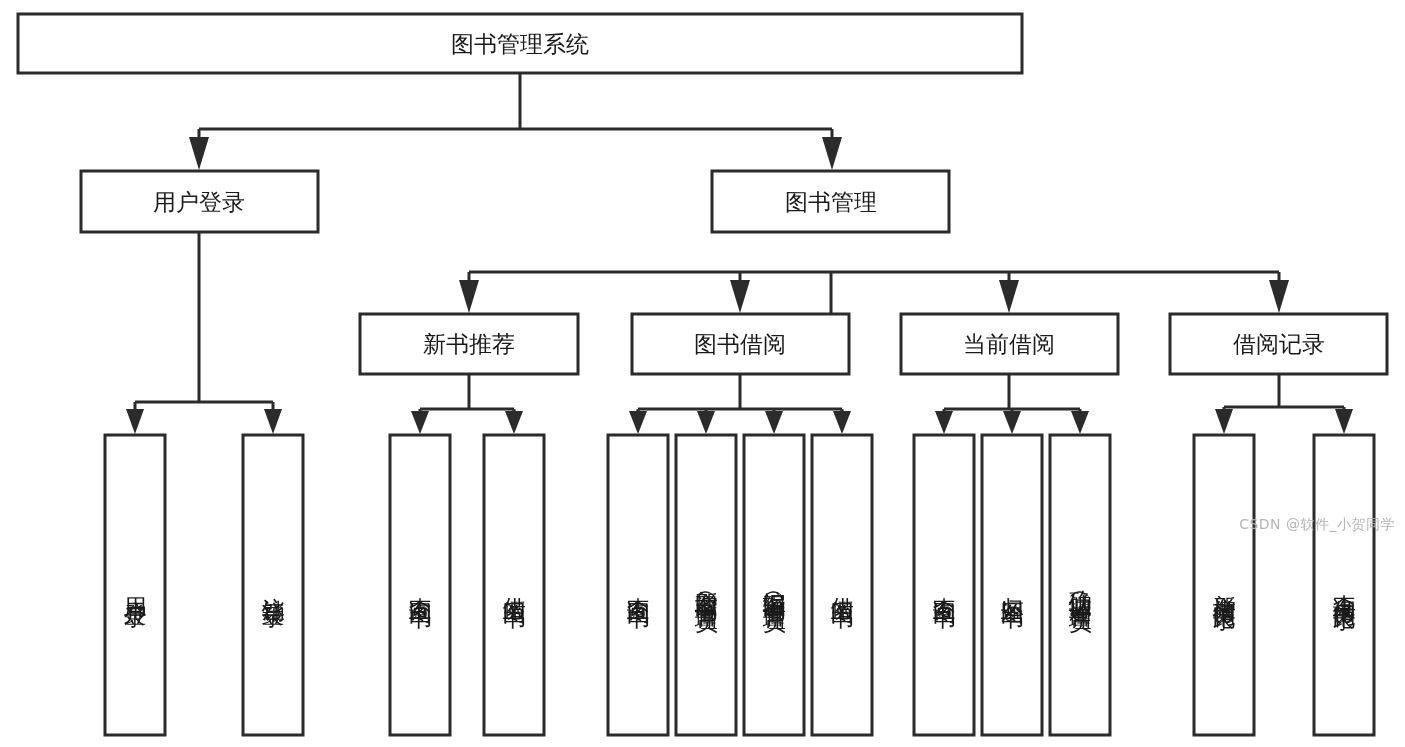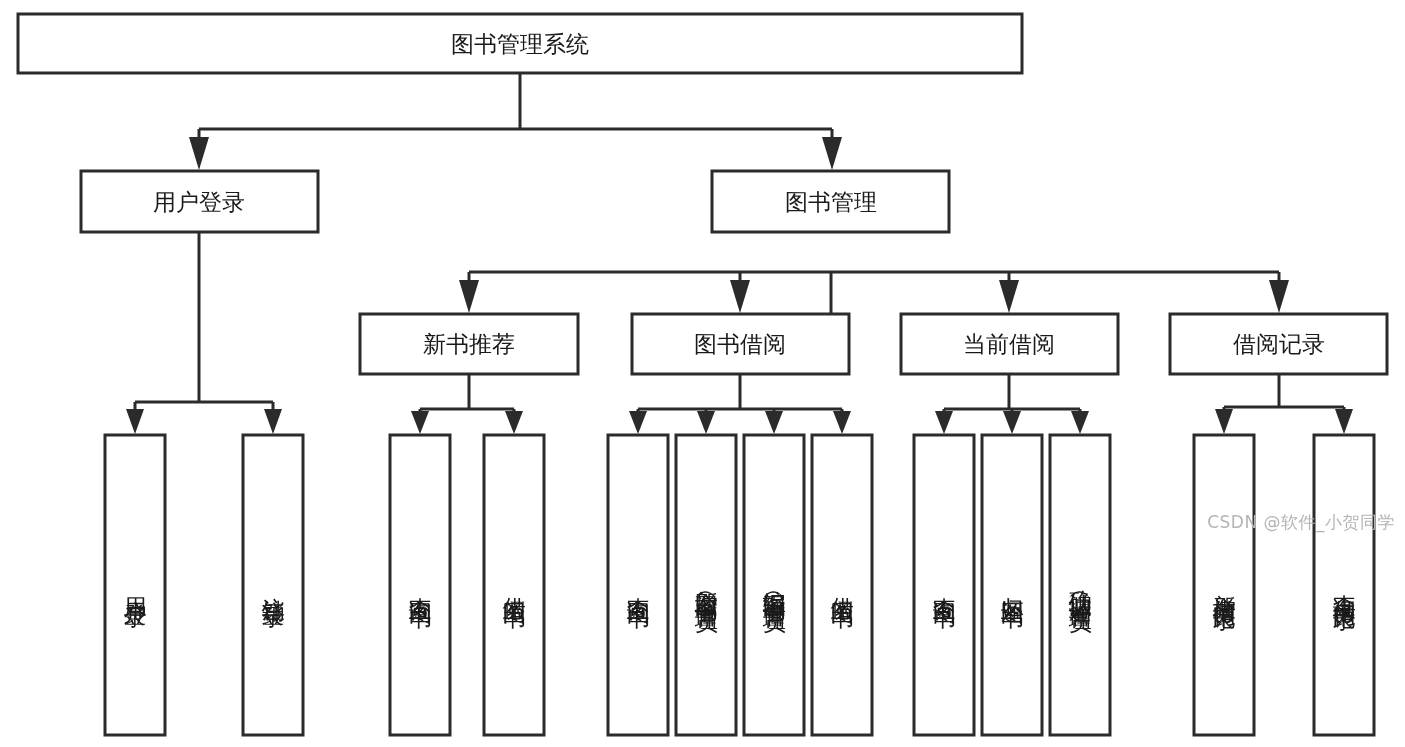--- a/index.html
+++ b/index.html
@@ -63,21 +63,21 @@
     justify-content: center;
     text-align: center;
     white-space: nowrap;
     pointer-events: none;
   }
   .watermark {
     position: absolute;
     right: 10px;
     bottom: 6px;
     font-family: "DejaVu Sans", "Liberation Sans", sans-serif;
-    font-size: 17px;
+    font-size: 14px;
     color: #b4b4b4;
     white-space: nowrap;
     letter-spacing: 0.5px;
   }
 </style>
 </head>
 <body>
 
 <div id="diagram-root">
 

